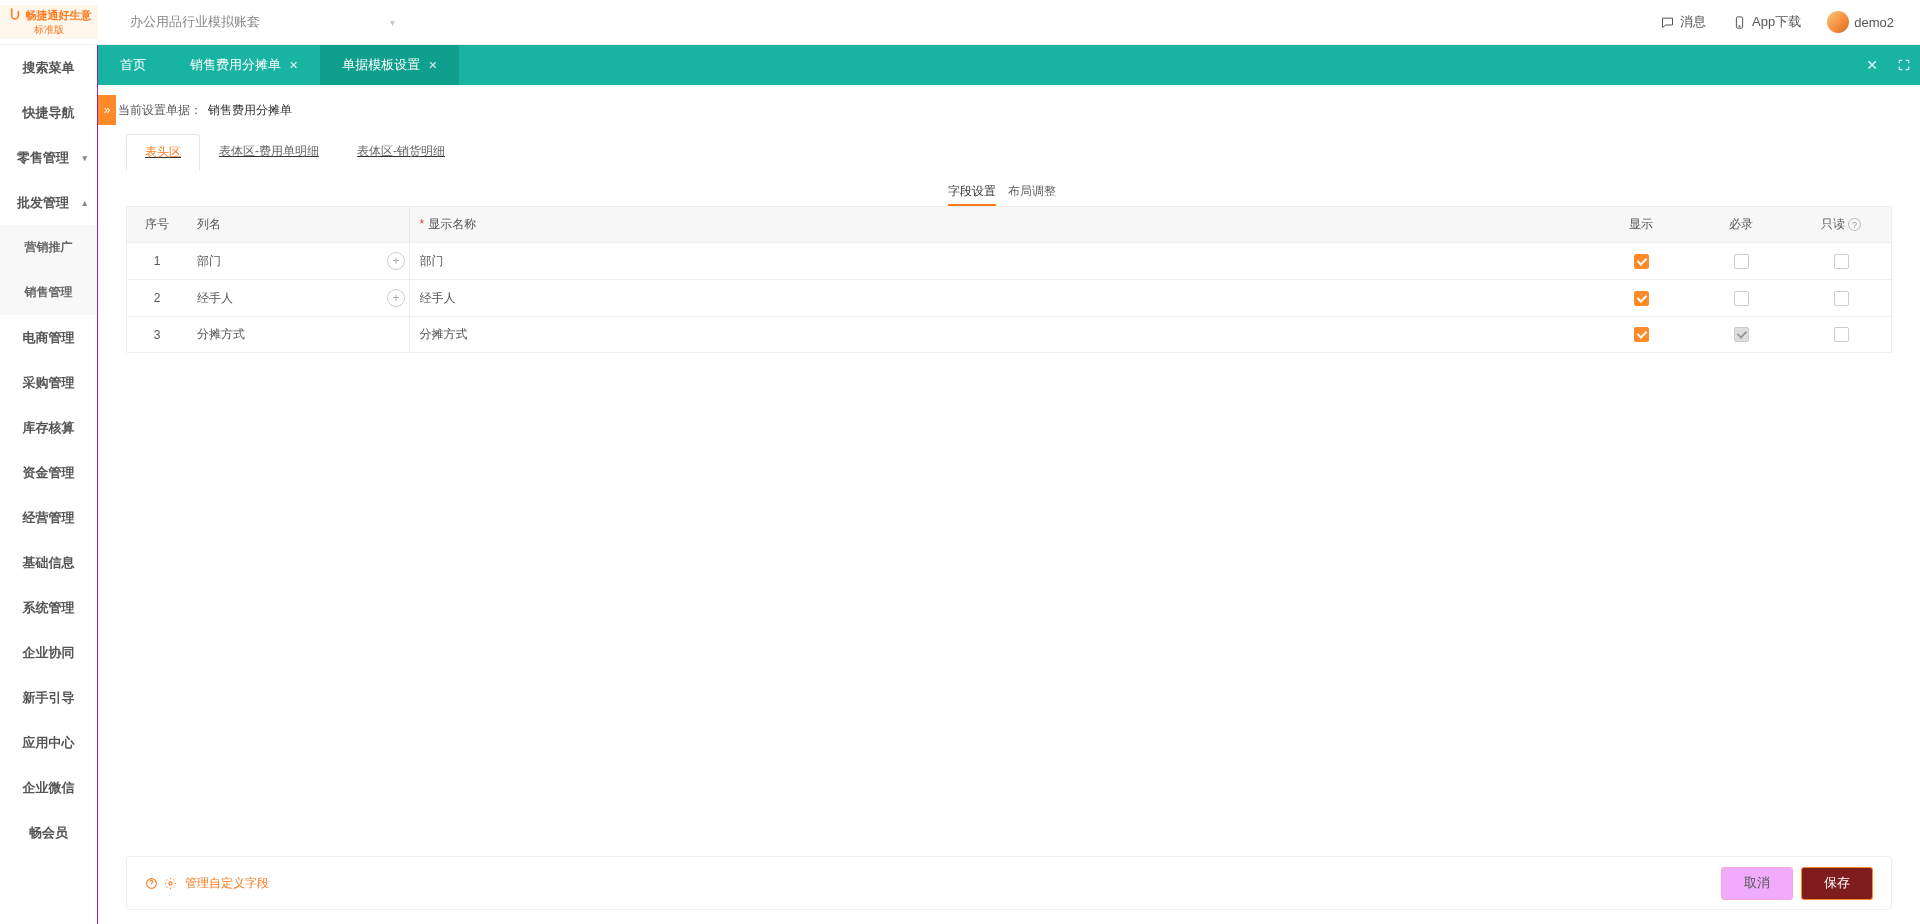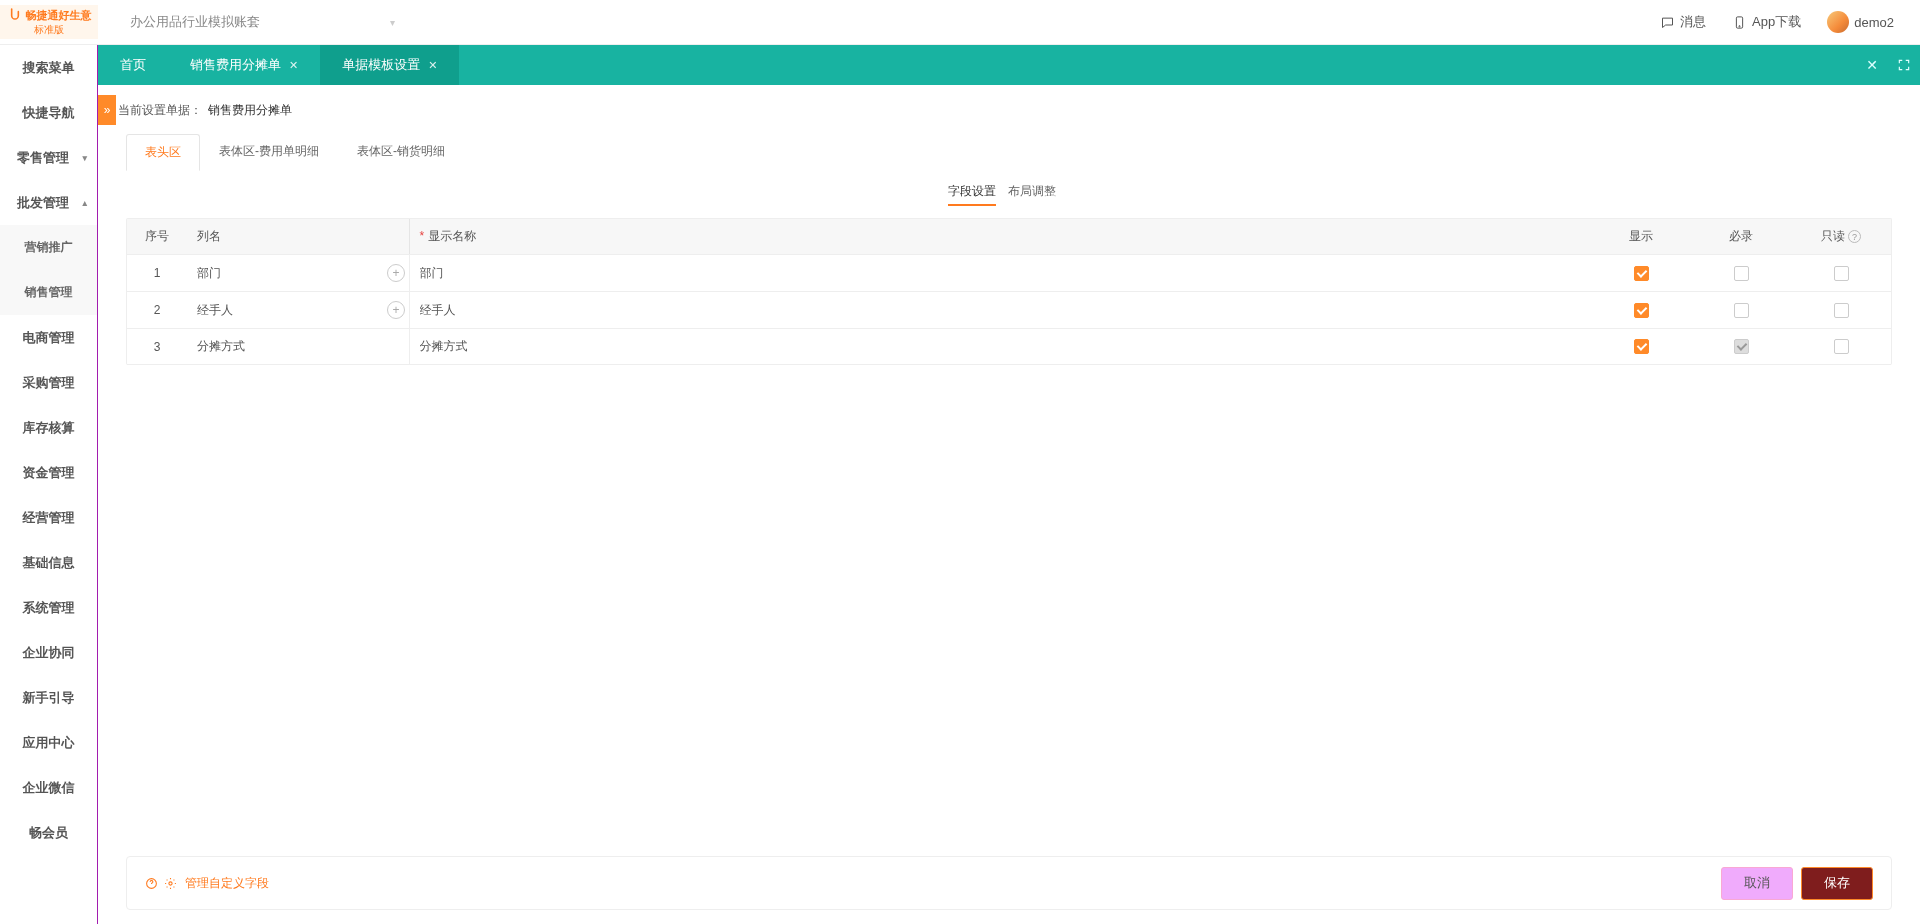--- a/index.html
+++ b/index.html
@@ -112,40 +112,41 @@
     margin-right:0px;
   }
   .curbar-text { font-size:12px; color:#555; margin-left:2px; }
   .curbar-strong { margin-left:6px; color:#333; }
 
   
   .inner-tabs {
     display:flex;
     margin-left:28px;
     border-bottom:1px solid transparent;
+    text-decoration:underline;
   }
   .inner-tab {
     padding:9px 18px;
     font-size:12px;
     color:#666;
     cursor:pointer;
     border:1px solid transparent;
     border-bottom:none;
   }
   .inner-tab.active {
     color:#ff7a1e;
     border:1px solid #e5e5e5;
     border-bottom:1px solid #fff;
     border-radius:3px 3px 0 0;
     position:relative; top:1px;
     background:#fff;
   }
 
   
-  .subtabs { display:flex; gap:12px; justify-content:center; margin:8px 0 12px; }
+  .subtabs { display:flex; gap:12px; justify-content:center; margin:8px 0 0; }
   .subtab { font-size:12px; color:#666; padding:4px 0; cursor:pointer; }
   .subtab.active { color:#333; border-bottom:2px solid #ff7a1e; }
 
   
   .tbl-wrap { margin:0 14px 0 28px; border:1px solid #eee; border-radius:2px; border-bottom:none; }
   .tbl { width:100%; border-collapse:collapse; table-layout:fixed; }
   .tbl th {
     background:#f7f7f7;
     font-weight:normal;
     color:#555;

